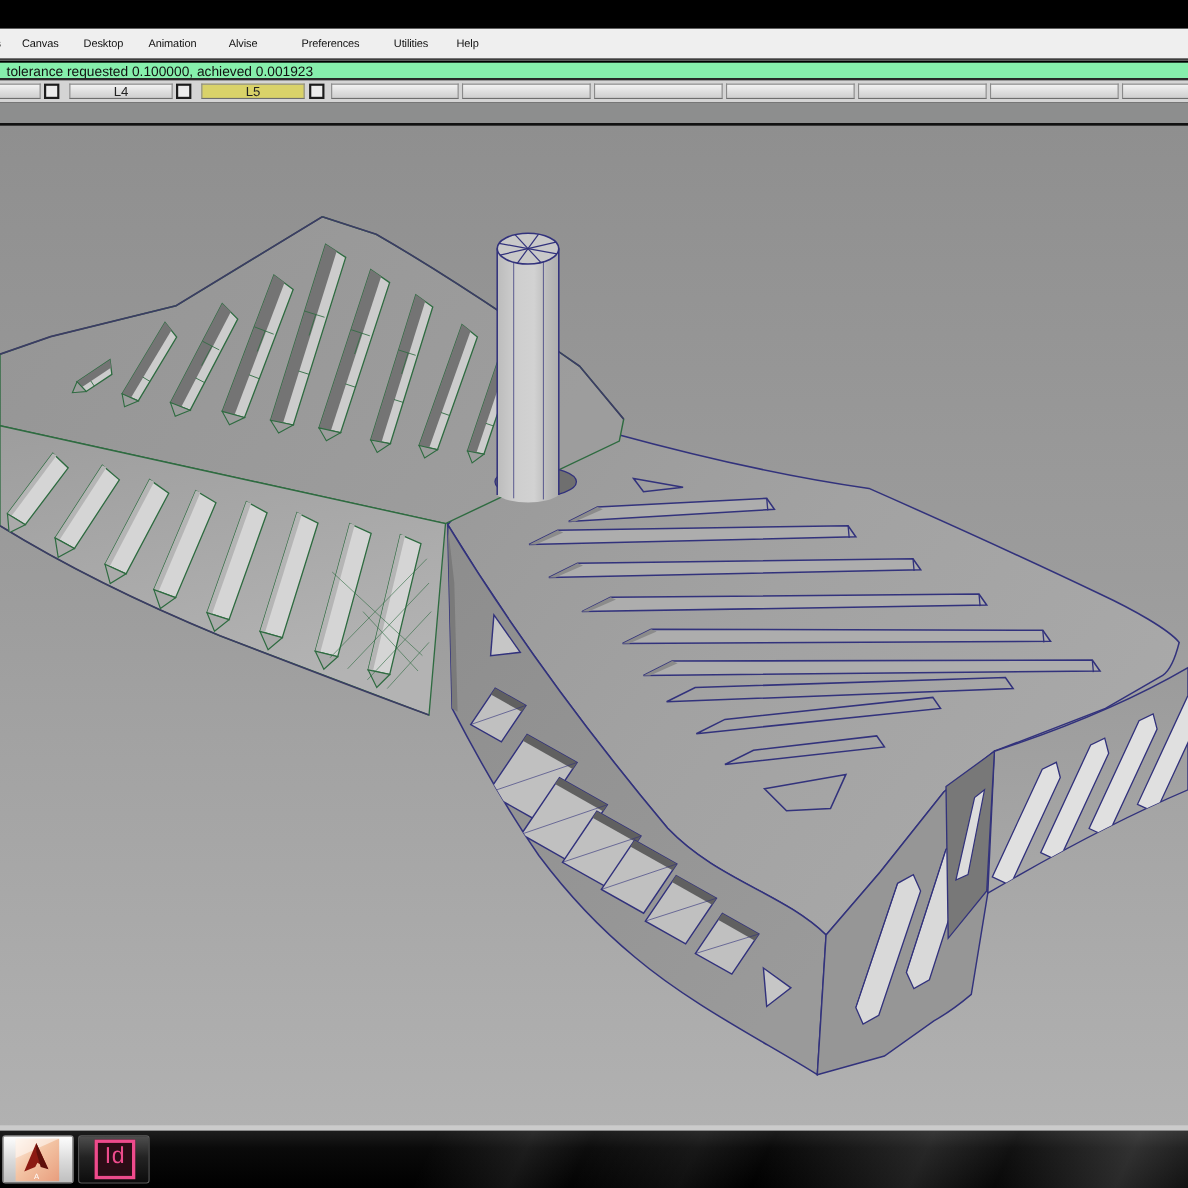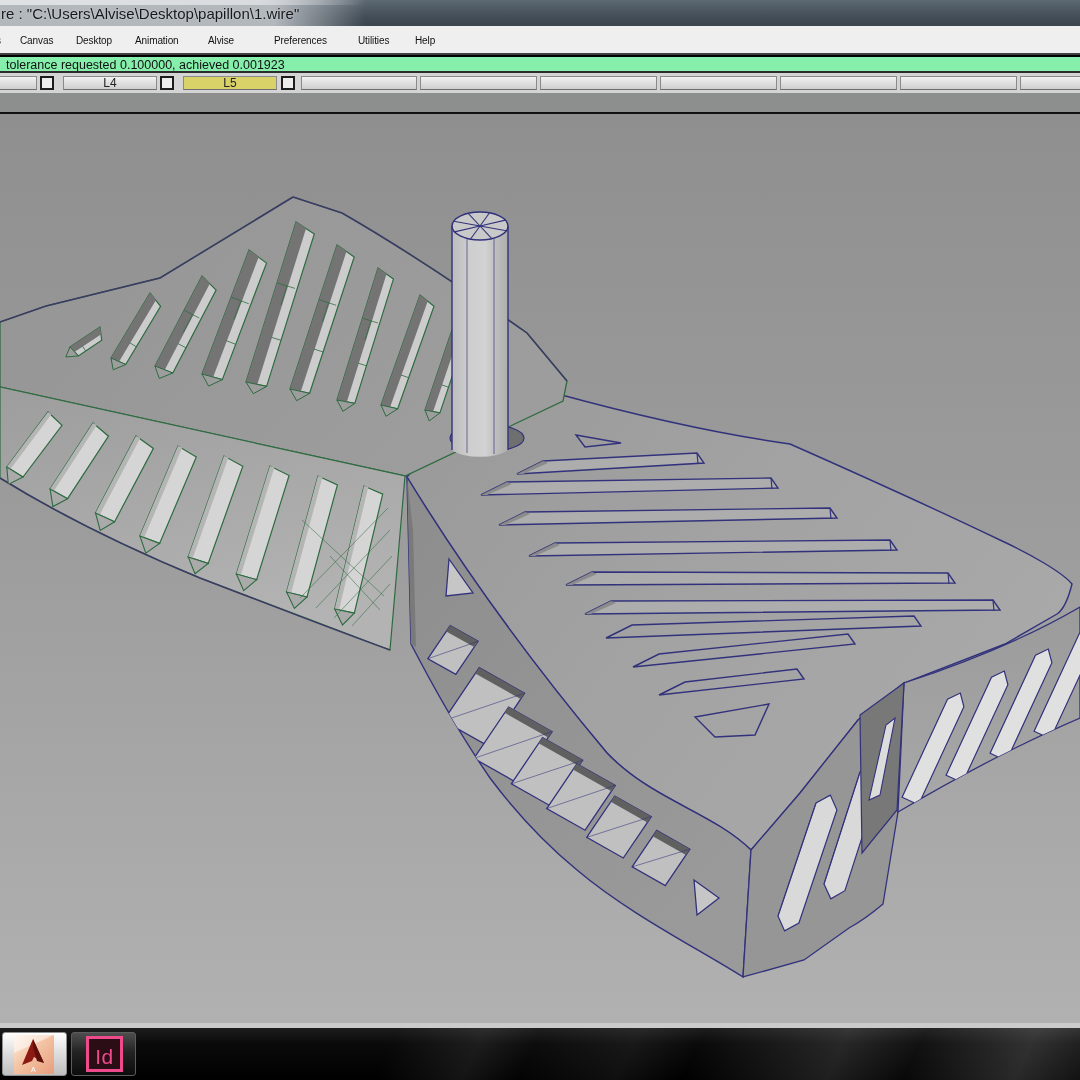--- a/index.html
+++ b/index.html
@@ -26,21 +26,21 @@
 #modelsvg { position:absolute; left:0; top:93px; width:1080px; height:933px; }
 #bstrip { position:absolute; left:0; top:1023px; width:1080px; height:5px; background:#cbcbcb; }
 #taskbar { position:absolute; left:0; top:1028px; width:1080px; height:52px;
   background:linear-gradient(180deg,#1d1d1d 0%,#0a0a0a 30%,#000 100%); }
 #taskbar::before { content:""; position:absolute; left:0; top:0; width:100%; height:100%;
   background:linear-gradient(115deg, rgba(255,255,255,0) 36%, rgba(255,255,255,0.08) 44%, rgba(255,255,255,0.01) 49%, rgba(255,255,255,0.06) 58%, rgba(255,255,255,0) 64%, rgba(255,255,255,0.12) 77%, rgba(255,255,255,0.03) 84%, rgba(255,255,255,0.16) 94%, rgba(255,255,255,0.07) 100%); }
 .tbtn { position:absolute; top:4px; width:65px; height:44px; border-radius:3px; }
 #tb1 { left:2px; background:linear-gradient(180deg,#fefefe,#d9d9d9 55%,#bfbfbf); border:1px solid #8f8f8f; }
 #tb2 { left:71px; background:linear-gradient(180deg,#4e4e4e,#232323 45%,#0c0c0c); border:1px solid #5c5c5c; }
 #aliasicon { position:absolute; left:11px; top:2px; width:40px; height:39px; }
-#idicon { position:absolute; left:14px; top:3px; width:37px; height:36px; background:#2b0d16; border:3px solid #ee4b8c; display:flex; align-items:flex-end; justify-content:center; }
+#idicon { position:absolute; left:14px; top:3px; width:37px; height:36px; background:#2b0d16; border:3px solid #ee4b8c; display:flex; align-items:flex-start; justify-content:center; }
 #idtext { font-size:21px; color:#ee4b8c; letter-spacing:0.5px; }
 </style></head>
 <body>
 <div id="root">
   <div id="viewport"></div>
   <svg id="modelsvg" viewBox="0 93 1080 933" preserveAspectRatio="none">
     <defs>
       <linearGradient id="gradRTop" x1="0" y1="0" x2="1" y2="0.6">
         <stop offset="0" stop-color="#989898"></stop>
           <stop offset="0.5" stop-color="#a2a2a2"></stop>
@@ -248,25 +248,20 @@
 <ellipse cx="480" cy="226" rx="28" ry="14" fill="#c9c9c9" stroke="#32327c" stroke-width="1.5"></ellipse>
 <path d="M480,226 L506.3,230.8" stroke="#32327c" stroke-width="1.1" fill="none"></path>
 <path d="M480,226 L491.8,238.7" stroke="#32327c" stroke-width="1.1" fill="none"></path>
 <path d="M480,226 L470.4,239.2" stroke="#32327c" stroke-width="1.1" fill="none"></path>
 <path d="M480,226 L454.6,231.9" stroke="#32327c" stroke-width="1.1" fill="none"></path>
 <path d="M480,226 L453.7,221.2" stroke="#32327c" stroke-width="1.1" fill="none"></path>
 <path d="M480,226 L468.2,213.3" stroke="#32327c" stroke-width="1.1" fill="none"></path>
 <path d="M480,226 L489.6,212.8" stroke="#32327c" stroke-width="1.1" fill="none"></path>
 <path d="M480,226 L505.4,220.1" stroke="#32327c" stroke-width="1.1" fill="none"></path>
   </svg>
-  <div id="titlebar">
-    <div id="titleglow"></div>
-    <div id="titleglow2"></div>
-    <div id="titletext">re : "C:\Users\Alvise\Desktop\papillon\1.wire"</div>
-  </div>
   <div id="menubar">
     <span class="mi" style="left:-4px">s</span>
     <span class="mi" style="left:20px">Canvas</span>
     <span class="mi" style="left:76px">Desktop</span>
     <span class="mi" style="left:135px">Animation</span>
     <span class="mi" style="left:208px">Alvise</span>
     <span class="mi" style="left:274px">Preferences</span>
     <span class="mi" style="left:358px">Utilities</span>
     <span class="mi" style="left:415px">Help</span>
   </div>

